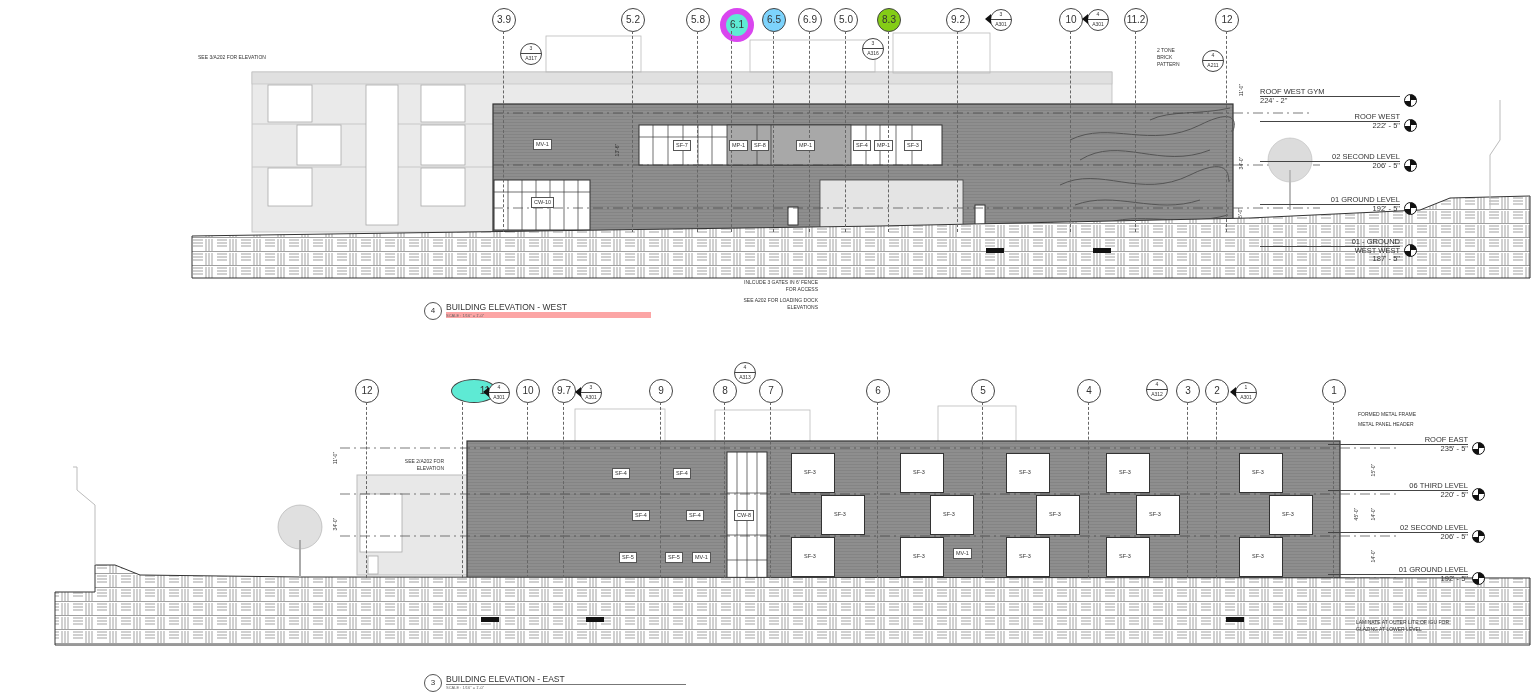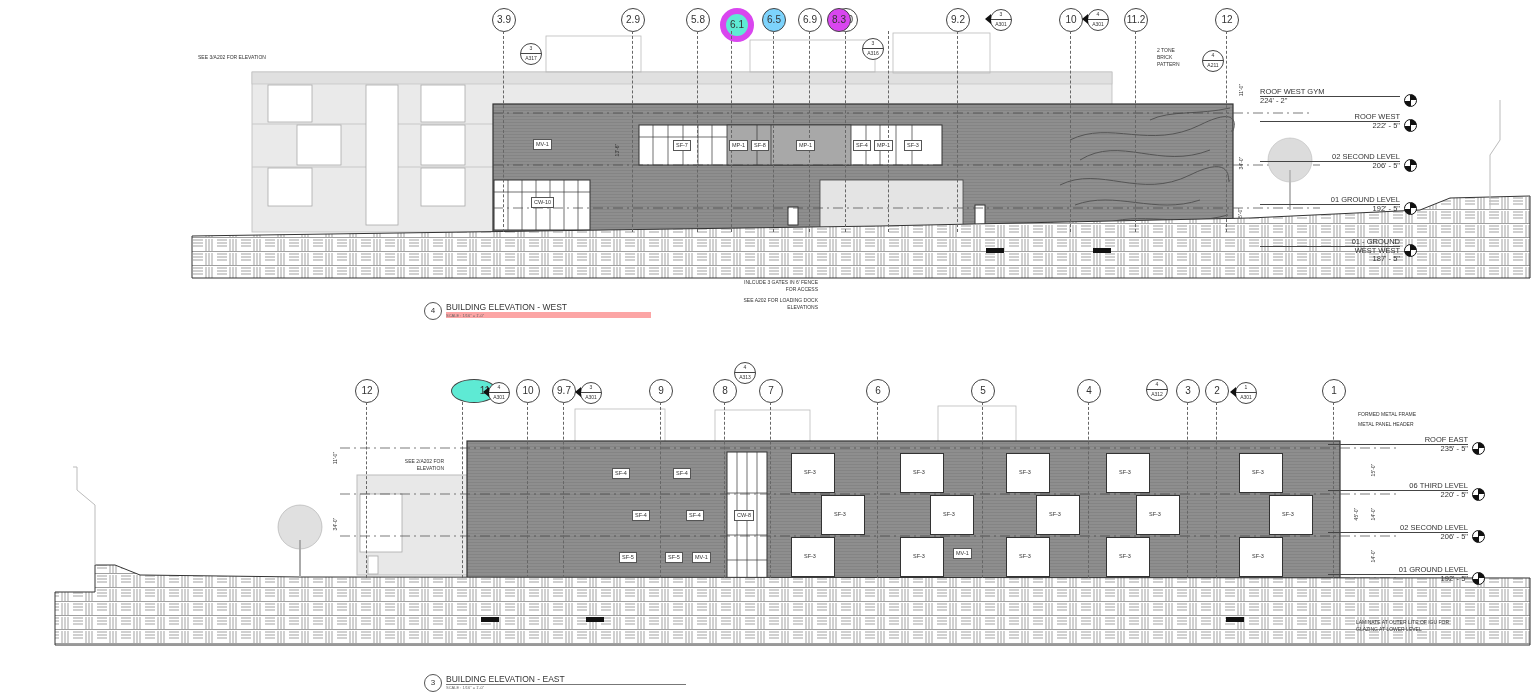--- a/index.html
+++ b/index.html
@@ -155,33 +155,33 @@
       <circle cx="300" cy="527" r="22"></circle>
       <line x1="300" y1="540" x2="300" y2="577" stroke="#aaa" stroke-width="2"></line>
     </g>
     <path d="M73 467 L77 467 L77 490 L95 505 L95 565" stroke="#bbb" fill="none"></path>
   </g>
 </svg>
 
 <div id="west-overlay">
     <div class="abs" style="left:492px;top:8px;width:22px;height:22px;border:1px solid #444;border-radius:50%;background:#fff;font-size:10px;text-align:center;line-height:22px;">3.9</div>
     <div class="abs" style="left:503px;top:31px;width:0;height:201px;border-left:1px dashed #666;"></div>
-    <div class="abs" style="left:621px;top:8px;width:22px;height:22px;border:1px solid #444;border-radius:50%;background:#fff;font-size:10px;text-align:center;line-height:22px;">2.9</div>
+    <div class="abs" style="left:621px;top:8px;width:22px;height:22px;border:1px solid #444;border-radius:50%;background:#fff;font-size:10px;text-align:center;line-height:22px;">5.2</div>
     <div class="abs" style="left:632px;top:31px;width:0;height:201px;border-left:1px dashed #666;"></div>
     <div class="abs" style="left:686px;top:8px;width:22px;height:22px;border:1px solid #444;border-radius:50%;background:#fff;font-size:10px;text-align:center;line-height:22px;">5.8</div>
     <div class="abs" style="left:697px;top:31px;width:0;height:201px;border-left:1px dashed #666;"></div>
     <div class="abs" style="left:720px;top:8px;width:22px;height:22px;border:6px solid #d946ef;border-radius:50%;background:#5eead4;font-size:10px;text-align:center;line-height:22px;">6.1</div>
     <div class="abs" style="left:731px;top:31px;width:0;height:201px;border-left:1px dashed #666;"></div>
     <div class="abs" style="left:762px;top:8px;width:22px;height:22px;border:1px solid #444;border-radius:50%;background:#7dd3fc;font-size:10px;text-align:center;line-height:22px;">6.5</div>
     <div class="abs" style="left:773px;top:31px;width:0;height:201px;border-left:1px dashed #666;"></div>
     <div class="abs" style="left:798px;top:8px;width:22px;height:22px;border:1px solid #444;border-radius:50%;background:#fff;font-size:10px;text-align:center;line-height:22px;">6.9</div>
     <div class="abs" style="left:809px;top:31px;width:0;height:201px;border-left:1px dashed #666;"></div>
     <div class="abs" style="left:834px;top:8px;width:22px;height:22px;border:1px solid #444;border-radius:50%;background:#fff;font-size:10px;text-align:center;line-height:22px;">5.0</div>
     <div class="abs" style="left:845px;top:31px;width:0;height:201px;border-left:1px dashed #666;"></div>
-    <div class="abs" style="left:827px;top:8px;width:22px;height:22px;border:1px solid #444;border-radius:50%;background:#d946ef;font-size:10px;text-align:center;line-height:22px;">8.3</div>
+    <div class="abs" style="left:877px;top:8px;width:22px;height:22px;border:1px solid #444;border-radius:50%;background:#84cc16;font-size:10px;text-align:center;line-height:22px;">8.3</div>
     <div class="abs" style="left:888px;top:31px;width:0;height:201px;border-left:1px dashed #666;"></div>
     <div class="abs" style="left:946px;top:8px;width:22px;height:22px;border:1px solid #444;border-radius:50%;background:#fff;font-size:10px;text-align:center;line-height:22px;">9.2</div>
     <div class="abs" style="left:957px;top:31px;width:0;height:201px;border-left:1px dashed #666;"></div>
     <div class="abs" style="left:1059px;top:8px;width:22px;height:22px;border:1px solid #444;border-radius:50%;background:#fff;font-size:10px;text-align:center;line-height:22px;">10</div>
     <div class="abs" style="left:1070px;top:31px;width:0;height:201px;border-left:1px dashed #666;"></div>
     <div class="abs" style="left:1124px;top:8px;width:22px;height:22px;border:1px solid #444;border-radius:50%;background:#fff;font-size:10px;text-align:center;line-height:22px;">11.2</div>
     <div class="abs" style="left:1135px;top:31px;width:0;height:201px;border-left:1px dashed #666;"></div>
     <div class="abs" style="left:1215px;top:8px;width:22px;height:22px;border:1px solid #444;border-radius:50%;background:#fff;font-size:10px;text-align:center;line-height:22px;">12</div>
     <div class="abs" style="left:1226px;top:31px;width:0;height:201px;border-left:1px dashed #666;"></div>
     <div class="abs" style="left:990px;top:9px;width:20px;height:20px;border:1px solid #444;border-radius:50%;background:#fff;font-size:5px;text-align:center;line-height:9px;">

